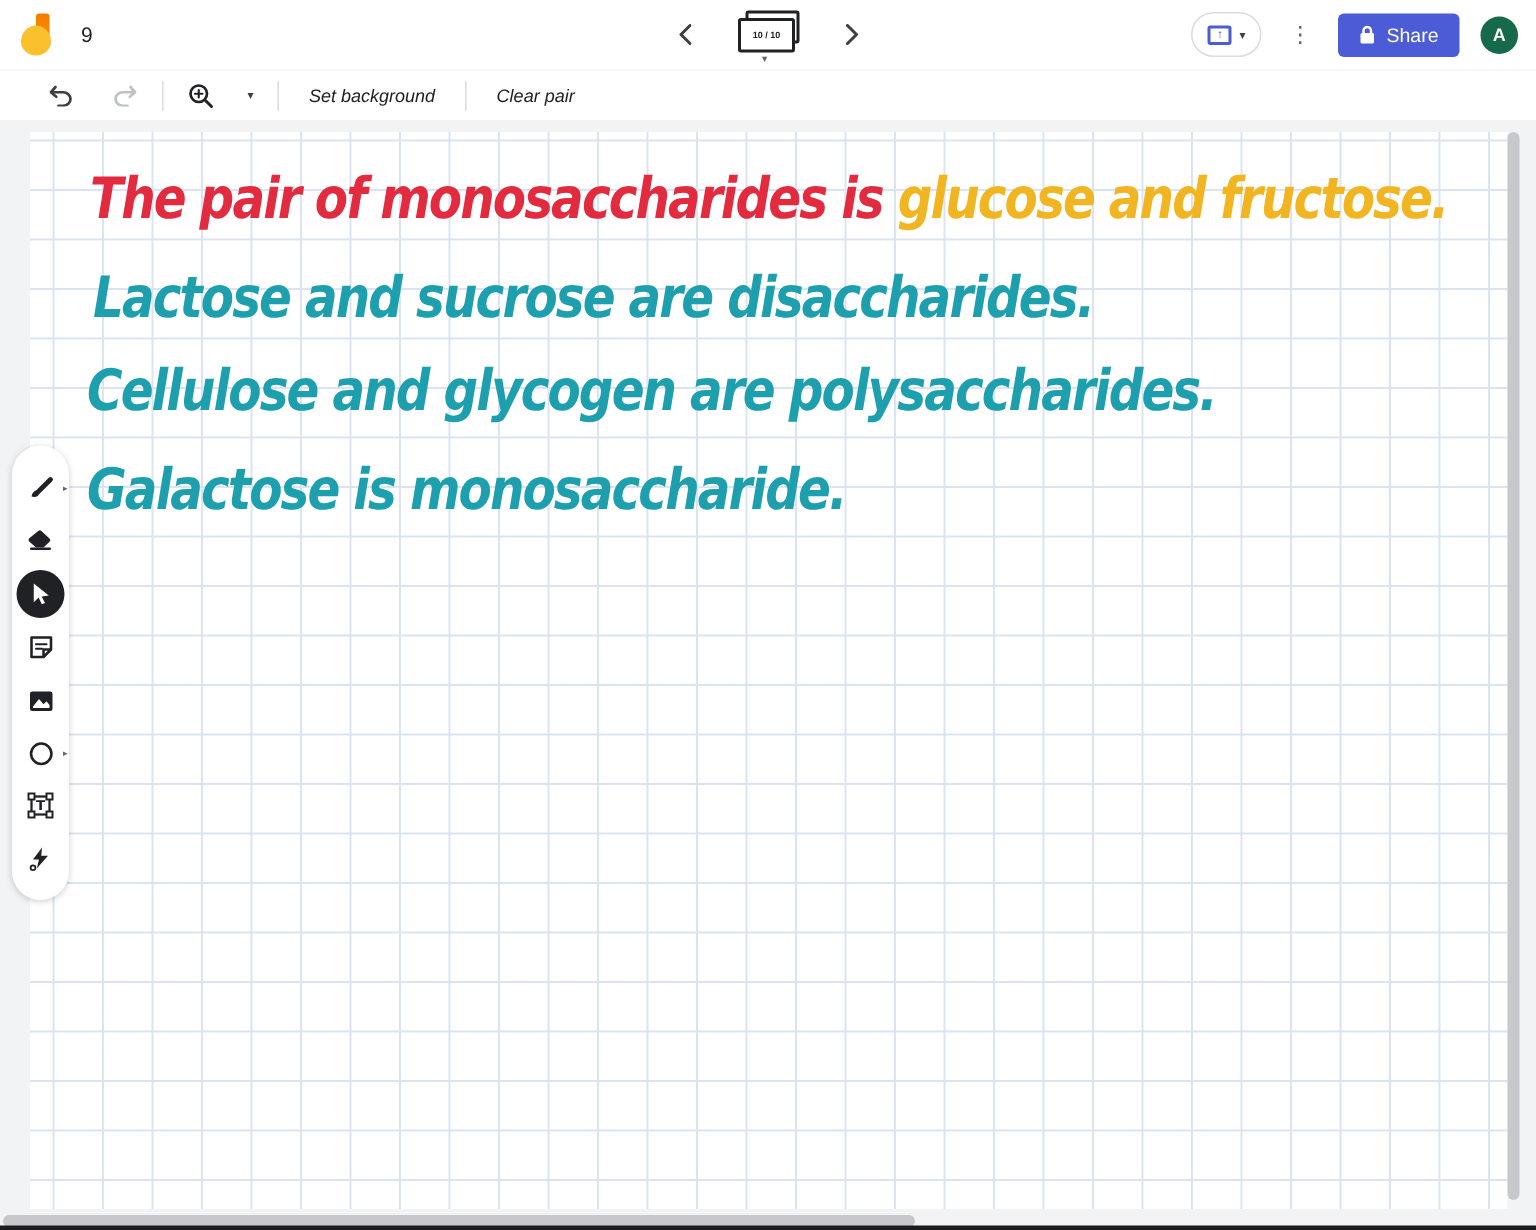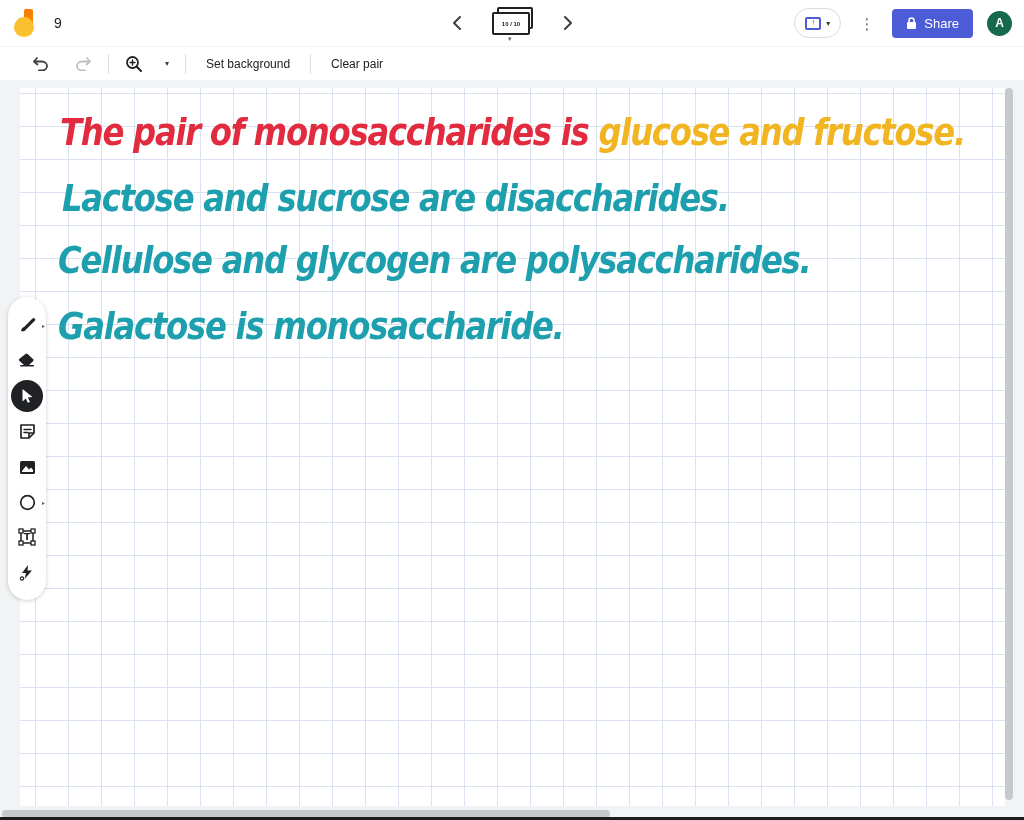--- a/index.html
+++ b/index.html
@@ -30,21 +30,21 @@
   .tiny-caret { font-size:8px; color:#3c4043; }
   .more-btn { border:none; background:transparent; color:#5f6368; font-size:15px; cursor:pointer; padding:4px; line-height:1; }
   .share-btn { display:flex; align-items:center; gap:7px; background:#4c5bd6; color:#fff; border:none; border-radius:4px; height:29px; padding:0 14px; font-size:13px; cursor:pointer; }
   .avatar { width:25px; height:25px; border-radius:50%; background:#16694a; color:#fff; font-size:12px; font-weight:bold; display:flex; align-items:center; justify-content:center; cursor:pointer; }
 
   
   .toolbar { position:absolute; left:0; top:46px; width:1024px; height:34px; background:#fff; border-top:1px solid #f1f3f4; display:flex; align-items:center; }
   .tb-btn { border:none; background:transparent; cursor:pointer; display:flex; align-items:center; justify-content:center; padding:4px 6px; color:#3c4043; }
   .tb-btn.disabled { color:#bdc1c6; cursor:default; }
   .tb-sep { width:1px; height:20px; background:#dadce0; margin:0 10px; }
-  .tb-label { border:none; background:transparent; font-size:12px; color:#202124; cursor:pointer; padding:6px 10px; font-family:inherit; }
+  .tb-label { border:none; background:transparent; font-size:12px; color:#202124; cursor:pointer; padding:6px 10px; font-family:inherit;font-style:italic; }
   .undo-redo { display:flex; gap:14px; margin-left:26px; }
   .zoom-group { display:flex; align-items:center; gap:10px; }
 
   
   .workspace { position:absolute; left:0; top:80px; width:1024px; height:541px; background:#f1f3f4; }
   .canvas {
     position:absolute; left:20px; top:8px; width:985px; height:718px; background:#fff;
     background-image:
       linear-gradient(to right, #dbe3f2 1px, transparent 1px),
       linear-gradient(to bottom, #dbe3f2 1px, transparent 1px);

